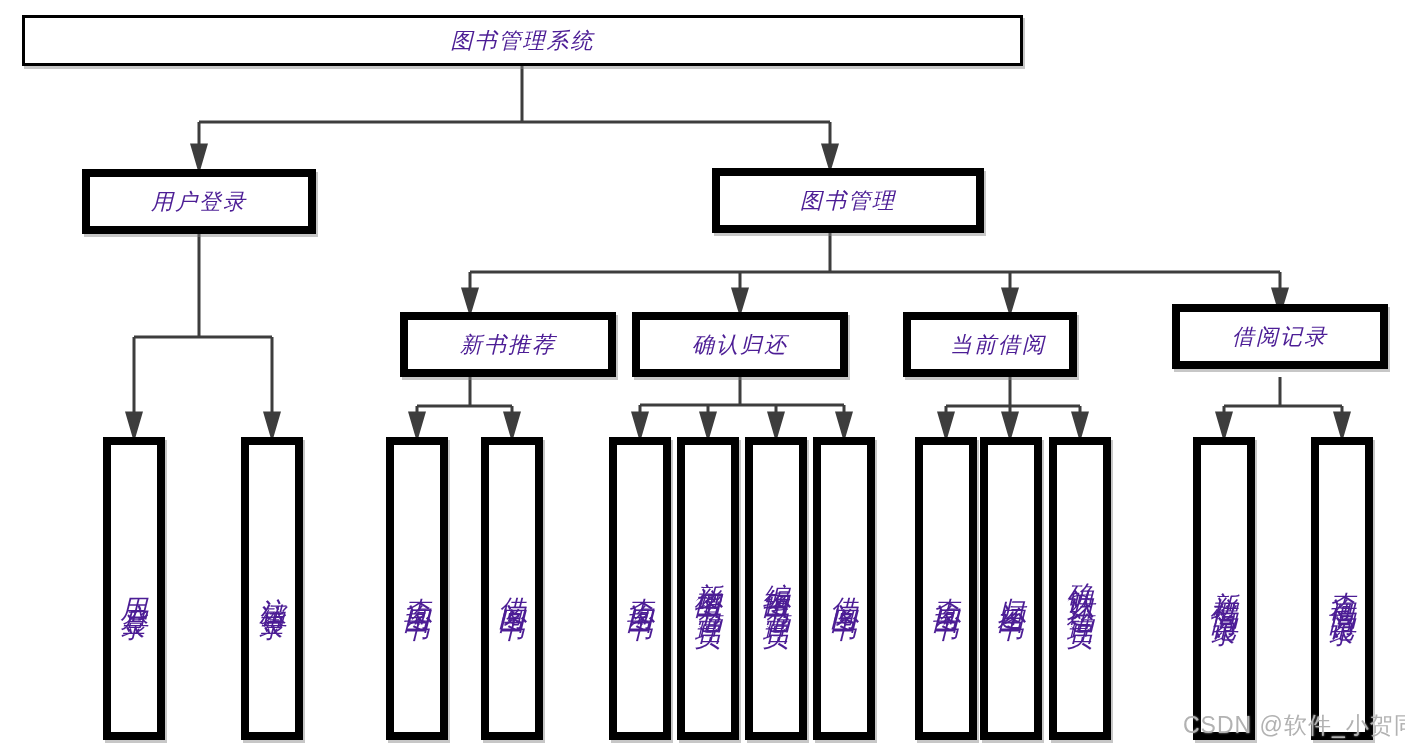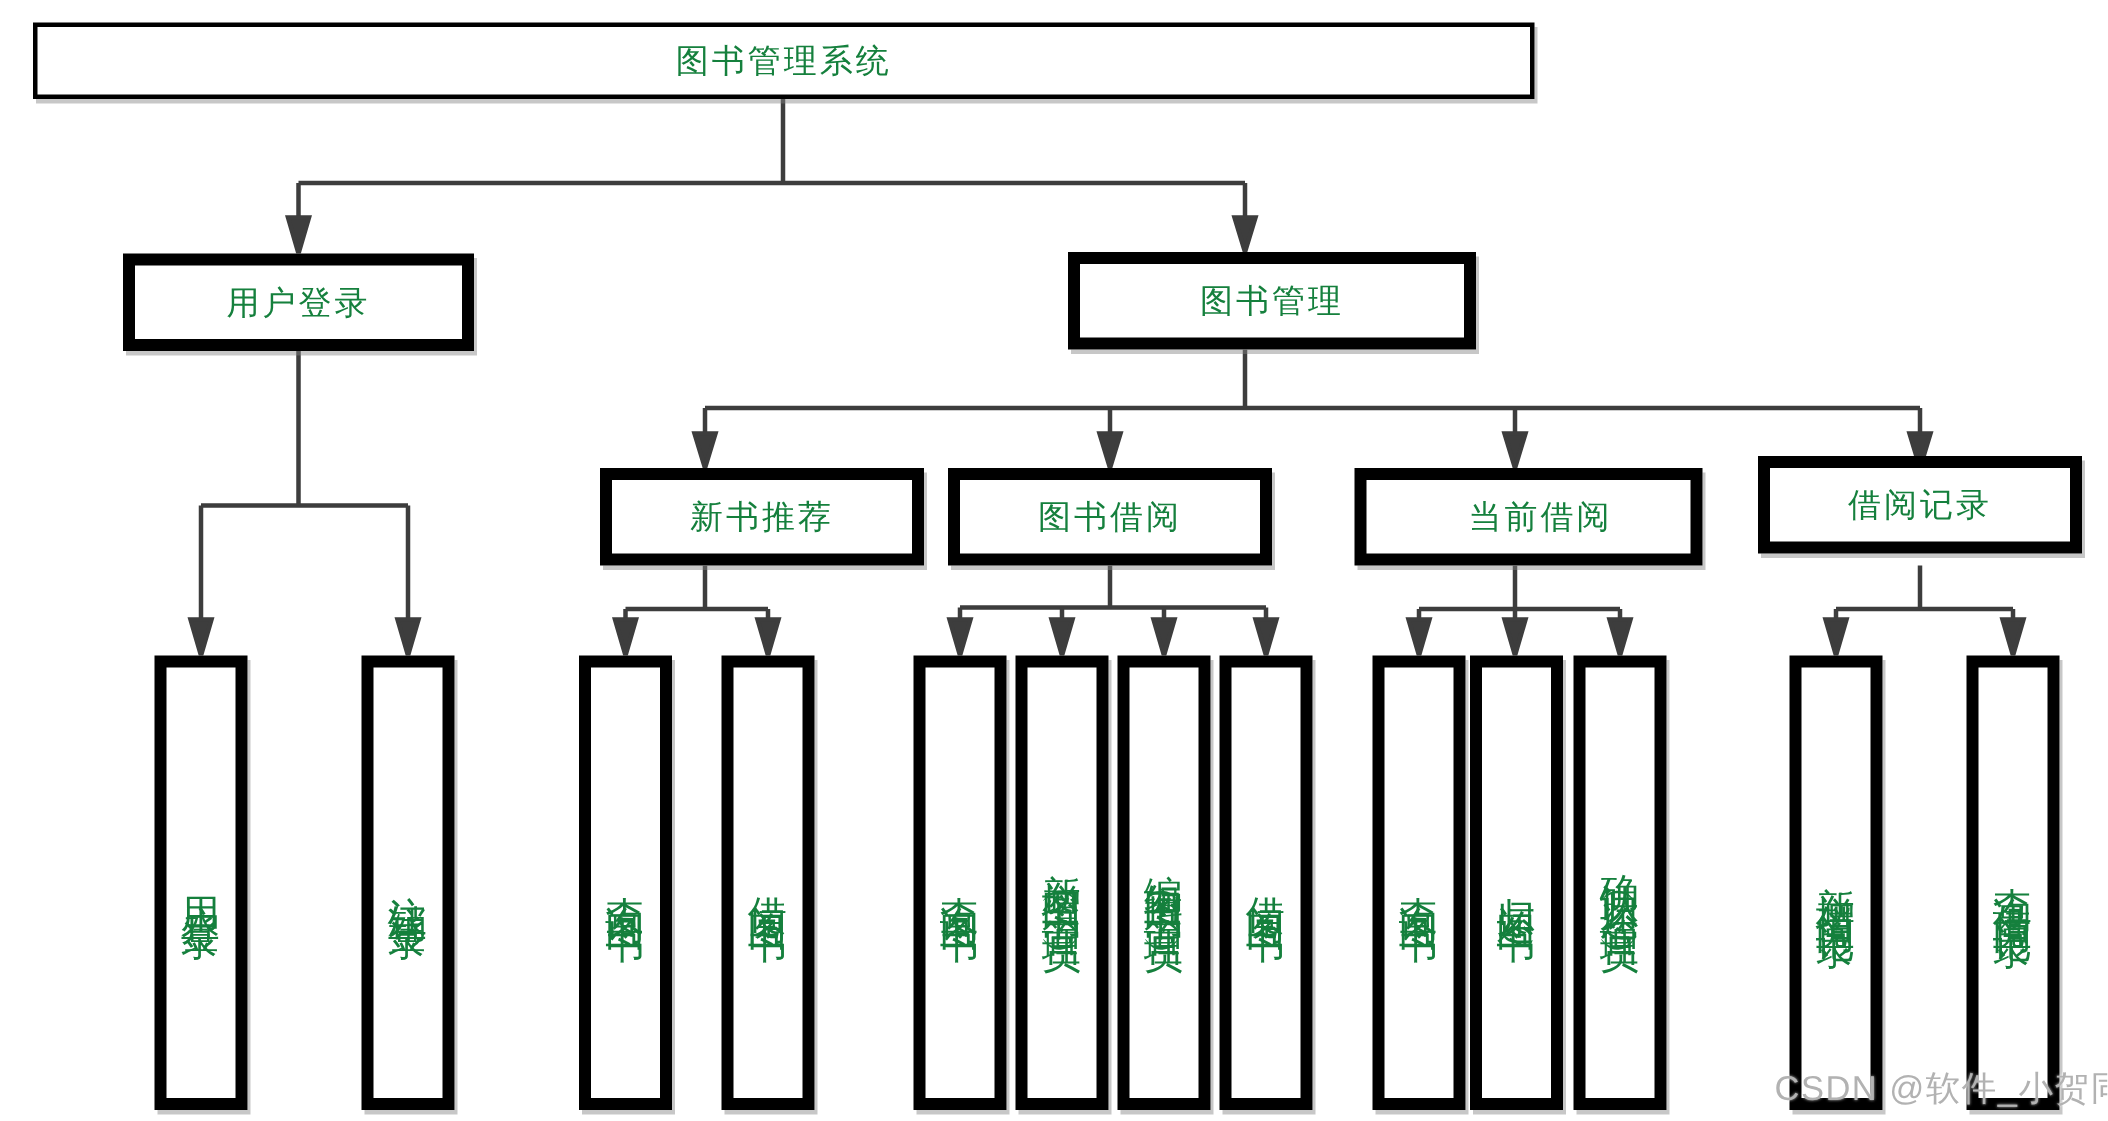--- a/index.html
+++ b/index.html
@@ -5,21 +5,21 @@
   html,body{margin:0;padding:0;background:#ffffff;}
   .canvas{
     position:relative;width:1405px;height:747px;background:#ffffff;
     overflow:hidden;font-family:"Liberation Sans",sans-serif;
   }
   .wires{position:absolute;left:0;top:0;width:1405px;height:747px;}
   .node{
     position:absolute;box-sizing:border-box;background:#ffffff;
     border:8px solid #000000;box-shadow:2px 3px 0 rgba(130,130,130,.45);
     display:flex;align-items:center;justify-content:center;
-    color:#15803d;z-index:2;
+    color:#4c1d95;z-index:2;font-style:italic;
   }
   .node.h{font-size:22px;letter-spacing:2px;white-space:nowrap;}
   .node.v{
     writing-mode:vertical-rl;text-orientation:mixed;
     font-size:26px;letter-spacing:6px;line-height:1;
   }
   .root{border-width:3px;}
   .watermark{
     position:absolute;left:1183px;top:710px;z-index:5;
     font-size:23px;color:#b2b2b2;letter-spacing:1px;white-space:nowrap;
@@ -82,22 +82,22 @@
       </g>
     </g>
   </svg>
 
   <div class="node h root" style="left:22px;top:15px;width:1001px;height:51px;">图书管理系统</div>
 
   <div class="node h" style="left:82px;top:169px;width:234px;height:65px;">用户登录</div>
   <div class="node h" style="left:712px;top:168px;width:272px;height:65px;">图书管理</div>
 
   <div class="node h" style="left:362px;top:312px;width:216px;height:65px;margin-left:38px;">新书推荐</div>
-  <div class="node h" style="left:632px;top:312px;width:216px;height:65px;">图书借阅</div>
-  <div class="node h" style="left:903px;top:312px;width:232px;height:65px;padding-left:16px;">当前借阅</div>
+  <div class="node h" style="left:632px;top:312px;width:216px;height:65px;">确认归还</div>
+  <div class="node h" style="left:903px;top:312px;width:174px;height:65px;padding-left:16px;">当前借阅</div>
   <div class="node h" style="left:1172px;top:304px;width:216px;height:65px;">借阅记录</div>
 
   <div class="node v" style="left:103px;top:437px;width:62px;height:303px;">用户登录</div>
   <div class="node v" style="left:241px;top:437px;width:62px;height:303px;">注销登录</div>
 
   <div class="node v" style="left:386px;top:437px;width:62px;height:303px;">查询图书</div>
   <div class="node v" style="left:481px;top:437px;width:62px;height:303px;">借阅图书</div>
 
   <div class="node v" style="left:609px;top:437px;width:62px;height:303px;">查询图书</div>
   <div class="node v" style="left:677px;top:437px;width:62px;height:303px;">新增图书（管理员）</div>

